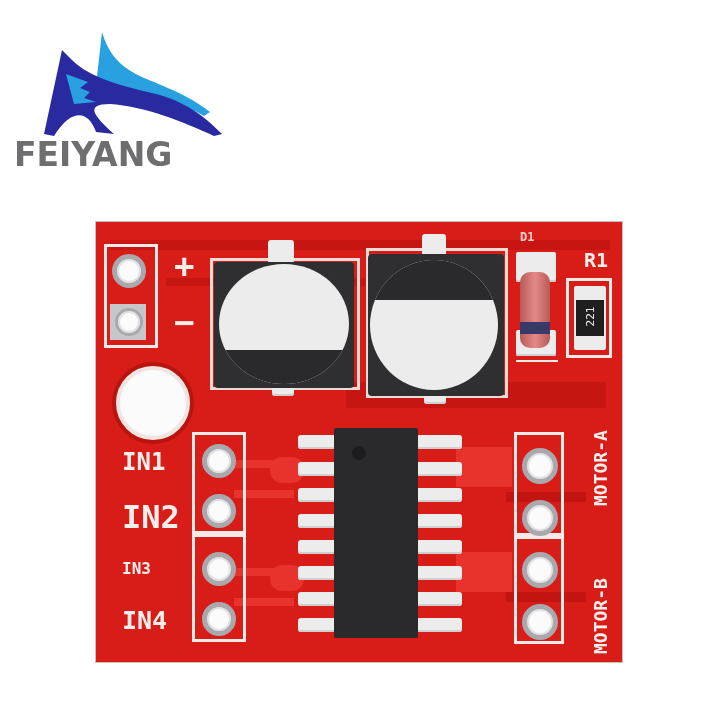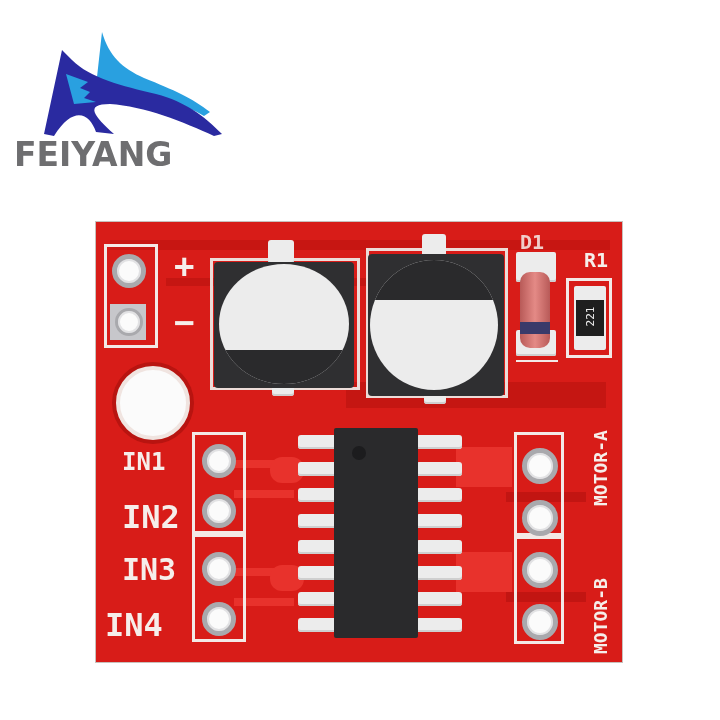--- a/index.html
+++ b/index.html
@@ -77,21 +77,21 @@
     <div class="abs cap-body" style="left:2px;top:6px;width:128px;height:130px">
       <div class="abs" style="left:0;top:0;width:128px;height:40px;background:#2a2a2c"></div>
       <div class="abs cap-text" style="left:24px;top:26px;width:80px;transform:rotate(90deg);transform-origin:50% 50%">
         <br>
         <br>
         
       </div>
     </div>
   </div>
 
-  <div class="abs silk-text" style="left:424px;top:8px;font-size:20px;opacity:.85">D1</div>
+  <div class="abs silk-text" style="left:424px;top:8px;font-size:12px;opacity:.85">D1</div>
   <div class="abs pin" style="left:420px;top:30px;width:40px;height:30px;border-radius:2px"></div>
   <div class="abs pin" style="left:420px;top:108px;width:40px;height:26px;border-radius:2px"></div>
   <div class="abs" style="left:424px;top:50px;width:30px;height:76px;border-radius:10px;background:linear-gradient(90deg,#b85a58,#e48a86,#b85a58)">
     <div class="abs" style="left:0;top:50px;width:30px;height:12px;background:#3a3a6a"></div>
   </div>
   <div class="abs silk" style="left:420px;top:138px;width:42px;height:3px;border-width:2px 0 0 0"></div>
 
   <div class="abs silk-text" style="left:488px;top:26px;font-size:20px">R1</div>
   <div class="abs silk" style="left:470px;top:56px;width:46px;height:80px;border-width:3px"></div>
   <div class="abs" style="left:478px;top:64px;width:32px;height:64px;background:#ececec;border-radius:2px">
@@ -101,22 +101,22 @@
   </div>
 
   <div class="abs silk" style="left:96px;top:210px;width:54px;height:102px"></div>
   <div class="abs silk" style="left:96px;top:312px;width:54px;height:108px"></div>
   <div class="abs hole" style="left:106px;top:222px;width:34px;height:34px"></div>
   <div class="abs hole" style="left:106px;top:272px;width:34px;height:34px"></div>
   <div class="abs hole" style="left:106px;top:330px;width:34px;height:34px"></div>
   <div class="abs hole" style="left:106px;top:380px;width:34px;height:34px"></div>
   <div class="abs silk-text" style="left:26px;top:226px;font-size:24px">IN1</div>
   <div class="abs silk-text" style="left:26px;top:276px;font-size:32px">IN2</div>
-  <div class="abs silk-text" style="left:26px;top:330px;font-size:30px">IN3</div>
-  <div class="abs silk-text" style="left:9px;top:384px;font-size:32px">IN4</div>
+  <div class="abs silk-text" style="left:26px;top:337px;font-size:16px">IN3</div>
+  <div class="abs silk-text" style="left:26px;top:384px;font-size:25px">IN4</div>
 
   <div>
     <div class="abs pin" style="left:202px;top:213px;width:44px;height:14px"></div>
     <div class="abs pin" style="left:202px;top:240px;width:44px;height:14px"></div>
     <div class="abs pin" style="left:202px;top:266px;width:44px;height:14px"></div>
     <div class="abs pin" style="left:202px;top:292px;width:44px;height:14px"></div>
     <div class="abs pin" style="left:202px;top:318px;width:44px;height:14px"></div>
     <div class="abs pin" style="left:202px;top:344px;width:44px;height:14px"></div>
     <div class="abs pin" style="left:202px;top:370px;width:44px;height:14px"></div>
     <div class="abs pin" style="left:202px;top:396px;width:44px;height:14px"></div>

